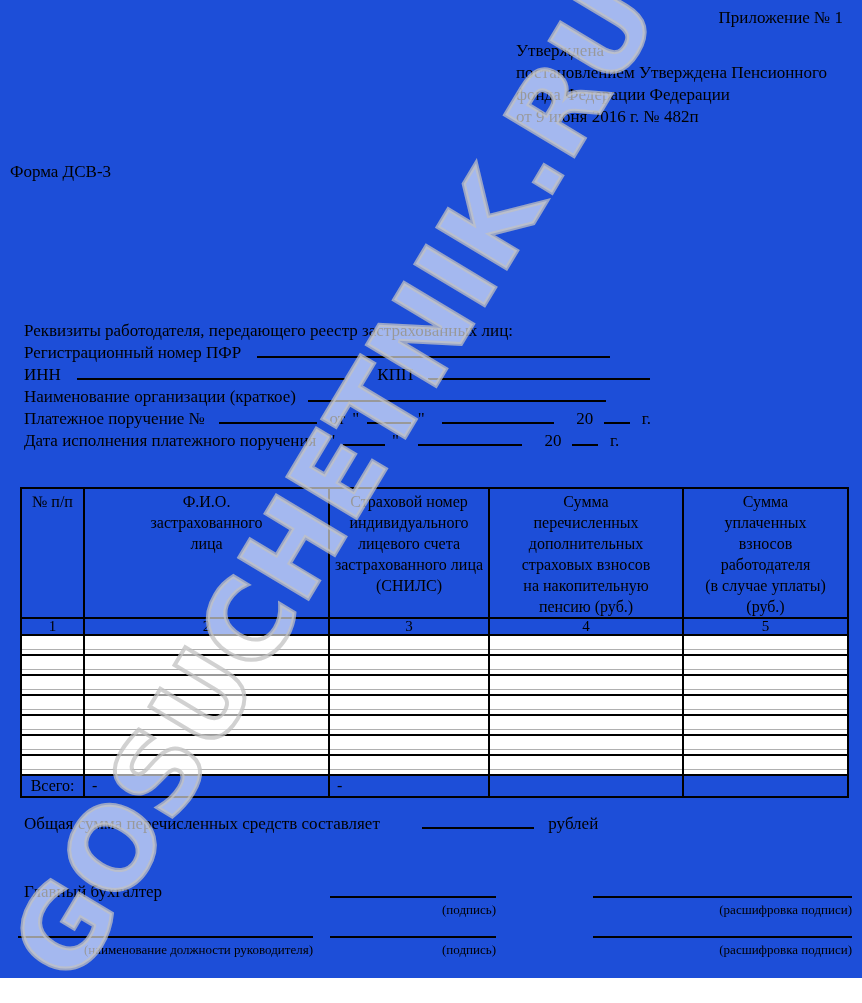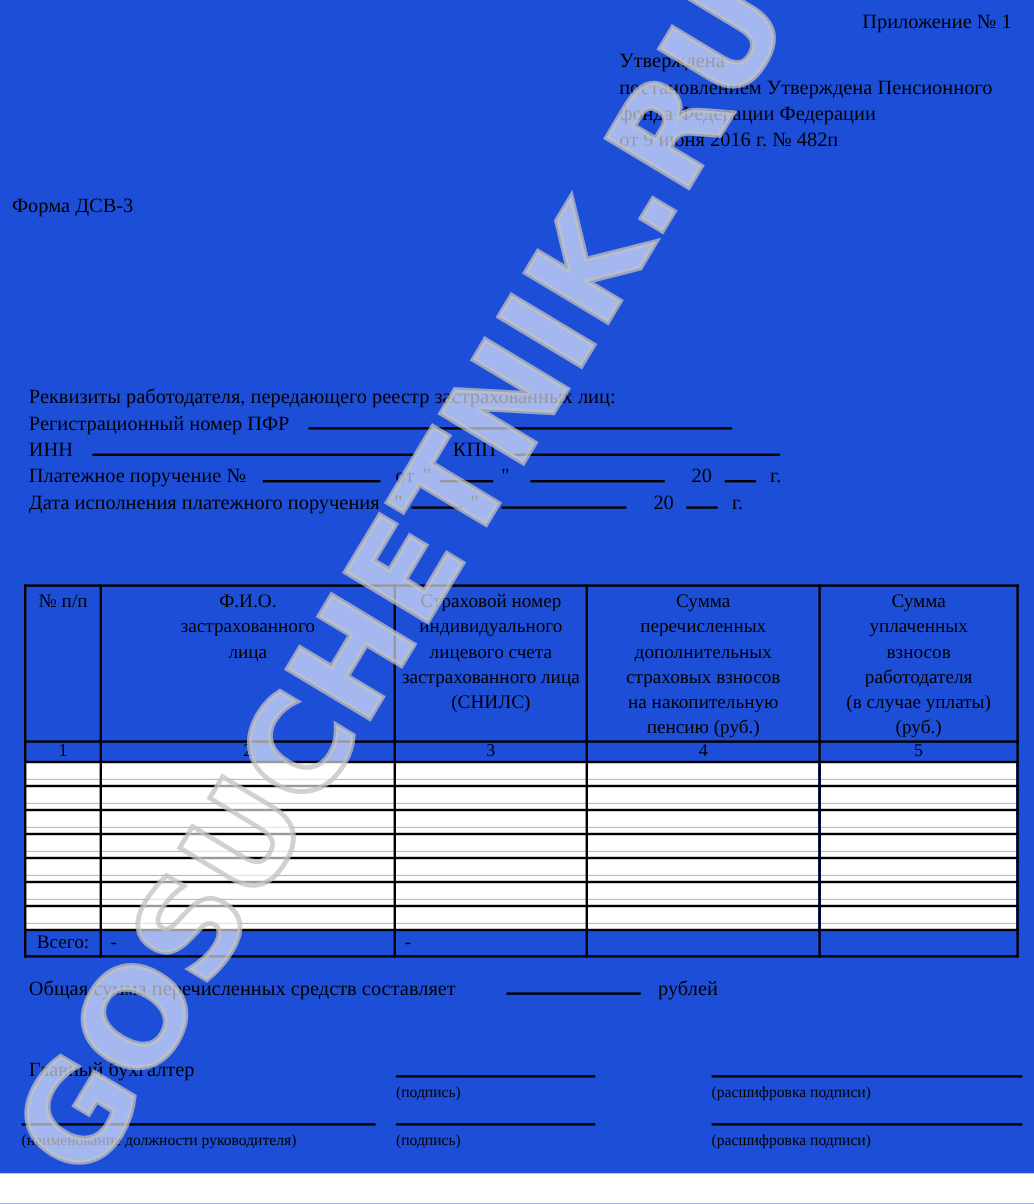--- a/index.html
+++ b/index.html
@@ -49,21 +49,21 @@
     height: 18px;
     background: linear-gradient(to bottom, #ffffff 13px, #b0b0b0 13px, #b0b0b0 14px, #ffffff 14px);
   }
   tr.total-row td { height: 20px; font-size: 16px; line-height: 20px; }
   tr.total-row td.c1 { text-align: center; }
   tr.total-row td.lft { text-align: left; padding-left: 7px; }
 
   .summary-line { left: 24px; top: 814px; white-space: nowrap; }
 
   .sigline { position: absolute; height: 0; border-top: 2px solid #000; }
-  .sigcap  { position: absolute; text-align: left; font-size: 13px; line-height: 15px; }
+  .sigcap  { position: absolute; text-align: right; font-size: 13px; line-height: 15px; }
   .sigtext { position: absolute; }
 
   .watermark {
     position: absolute;
     left: 335px; top: 480px;
     transform: translate(-50%, -50%) rotate(-59deg);
     font-family: "DejaVu Sans", sans-serif;
     font-weight: bold;
     font-size: 110px;
     letter-spacing: 2px;
@@ -97,20 +97,24 @@
     </div>
     <div class="req-line">
       <span>Регистрационный номер ПФР</span>
       <span class="u ml12" style="width:353px"></span>
     </div>
     <div class="req-line">
       <span>ИНН</span>
       <span class="u ml12" style="width:268px"></span>
       <span class="ml28">КПП</span>
       <span class="u ml10" style="width:222px"></span>
+    </div>
+    <div class="req-line">
+      <span>Наименование организации (краткое)</span>
+      <span class="u ml8" style="width:298px"></span>
     </div>
     <div class="req-line">
       <span>Платежное поручение №</span>
       <span class="u ml10" style="width:98px"></span>
       <span class="ml8">от</span>
       <span class="q">"</span>
       <span class="u" style="width:44px"></span>
       <span class="q">"</span>
       <span class="u ml10" style="width:112px"></span>
       <span class="ml18">20</span>

